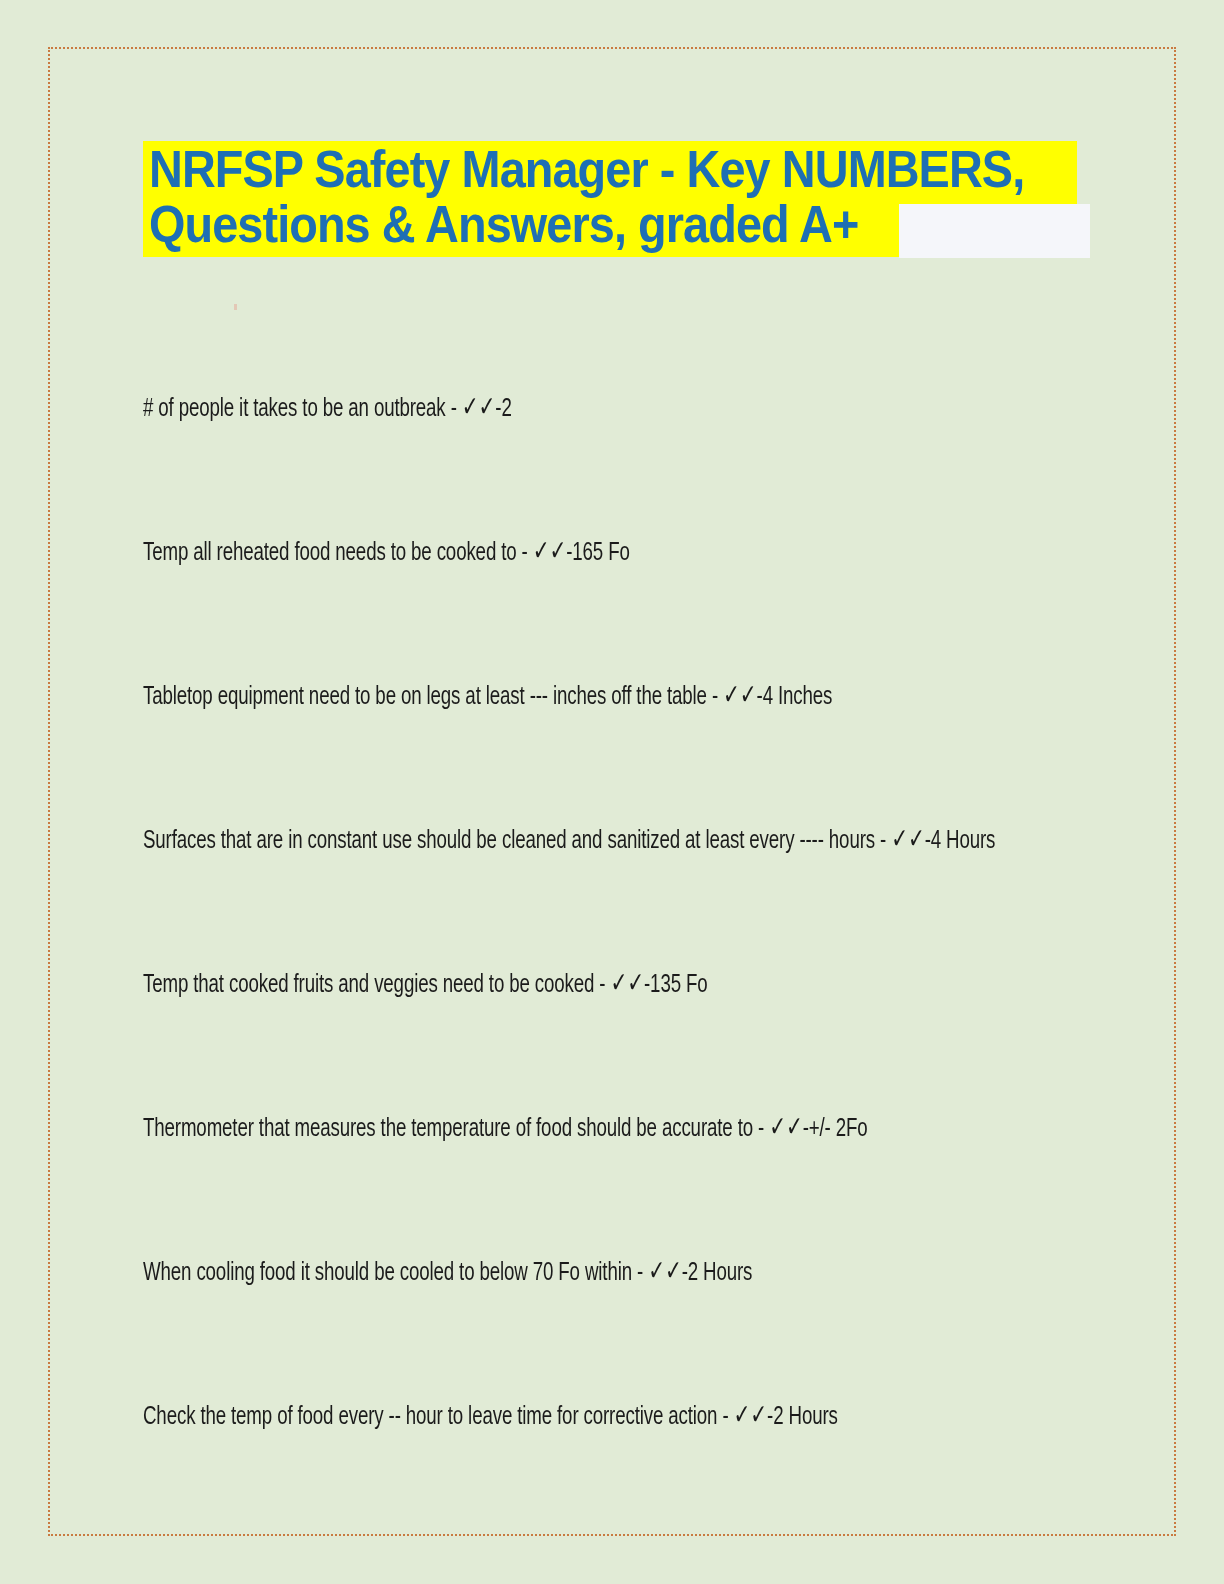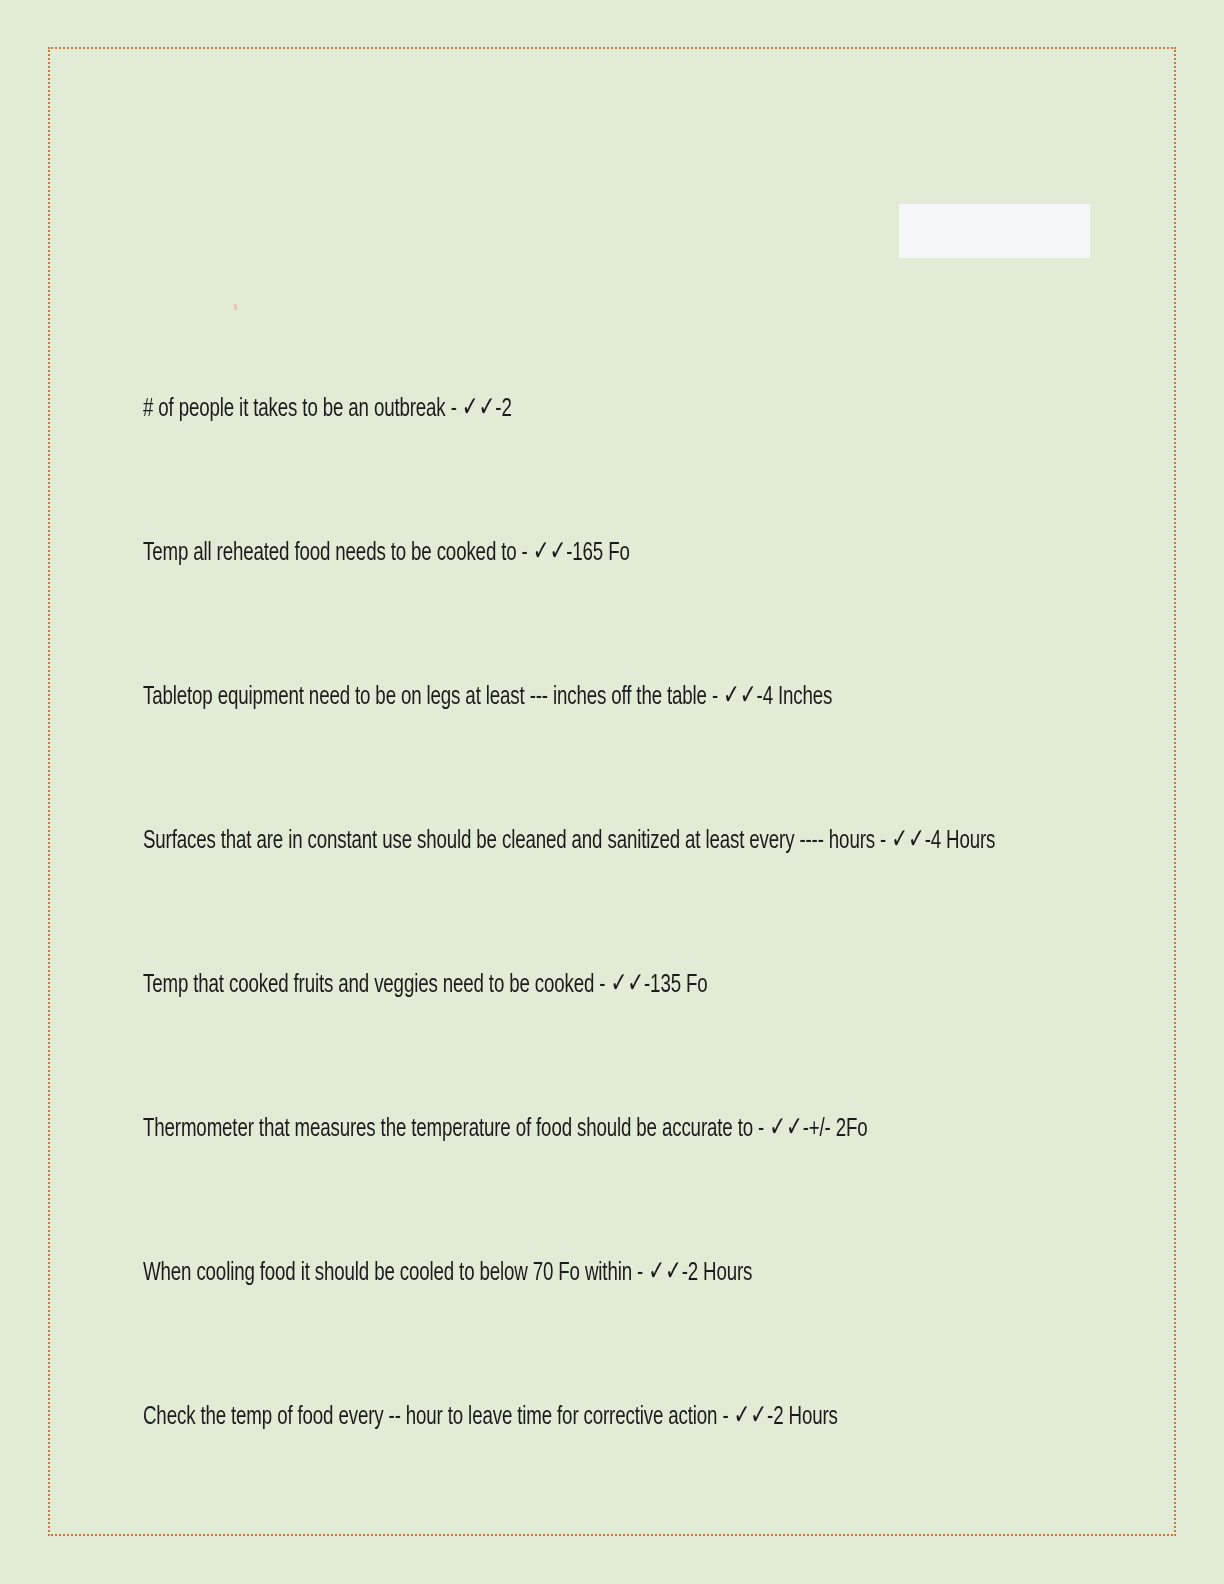--- a/index.html
+++ b/index.html
@@ -84,20 +84,24 @@
     opacity: 0.7;
   }
 </style>
 </head>
 <body>
 
 <div class="page">
 
   <div class="border-frame"></div>
 
+  <div class="title-block">
+    <div class="title-line">NRFSP Safety Manager - Key NUMBERS,</div>
+    <div class="title-line">Questions &amp; Answers, graded A+</div>
+  </div>
   <div class="redact"></div>
 
   <div class="speck"></div>
 
   <div class="qa-item" style="top:392px"><span># of people it takes to be an outbreak - </span><span class="checks">✓✓</span><span>-2</span></div>
 
   <div class="qa-item" style="top:536px"><span>Temp all reheated food needs to be cooked to - </span><span class="checks">✓✓</span><span>-165 Fo</span></div>
 
   <div class="qa-item" style="top:680px"><span>Tabletop equipment need to be on legs at least --- inches off the table - </span><span class="checks">✓✓</span><span>-4 Inches</span></div>
 

